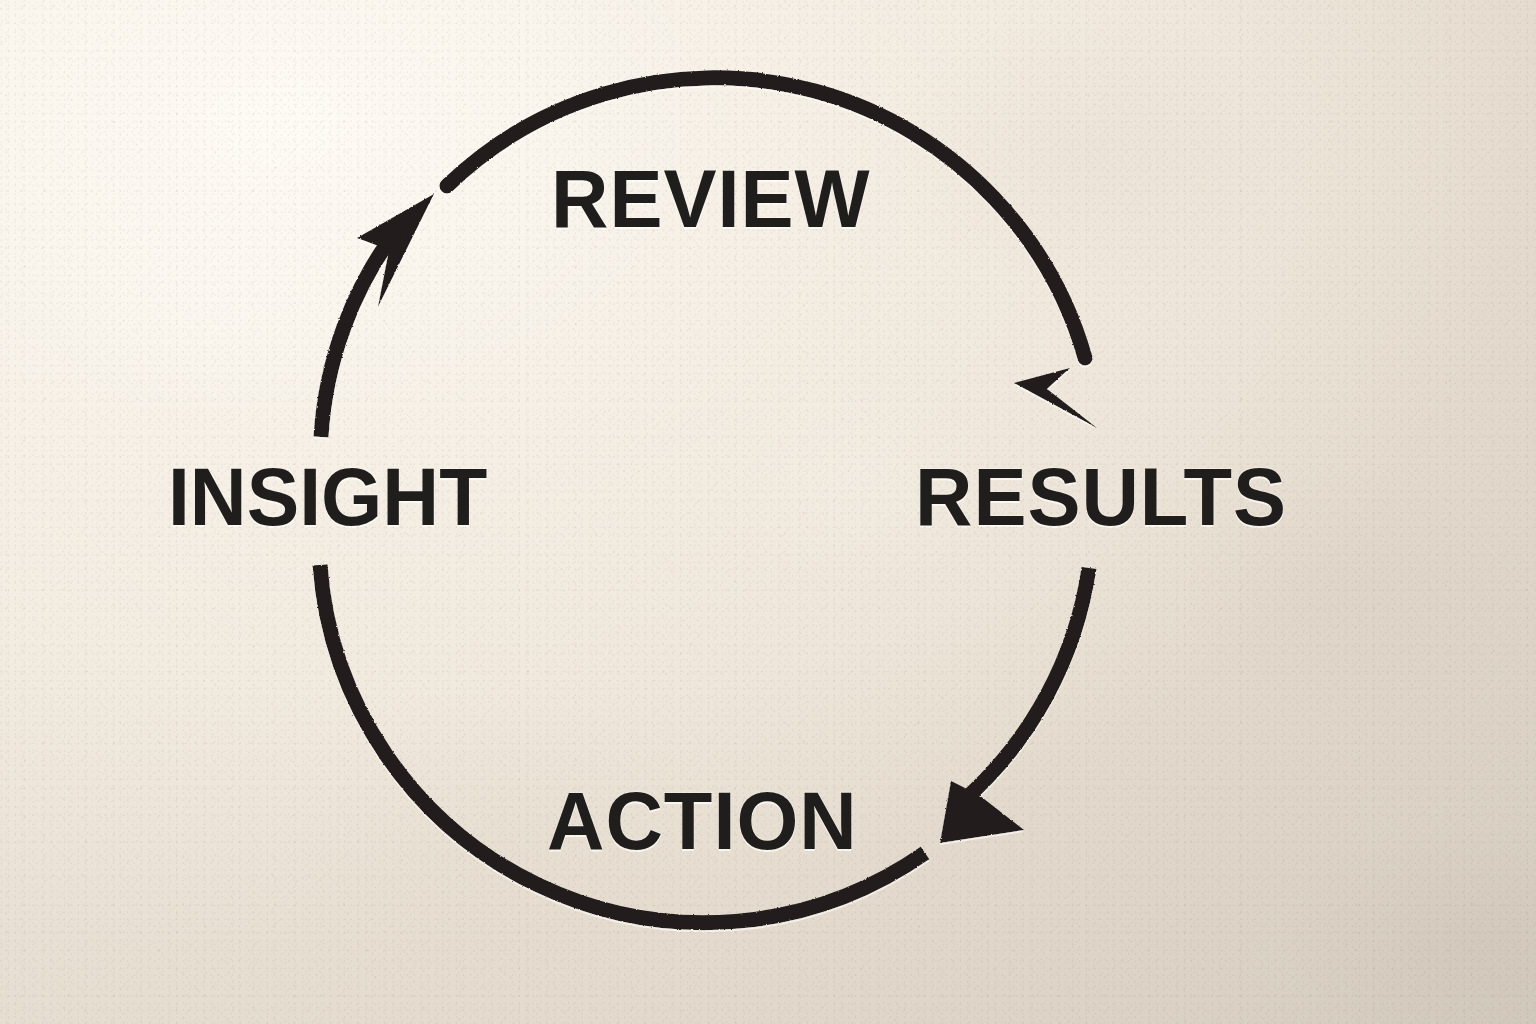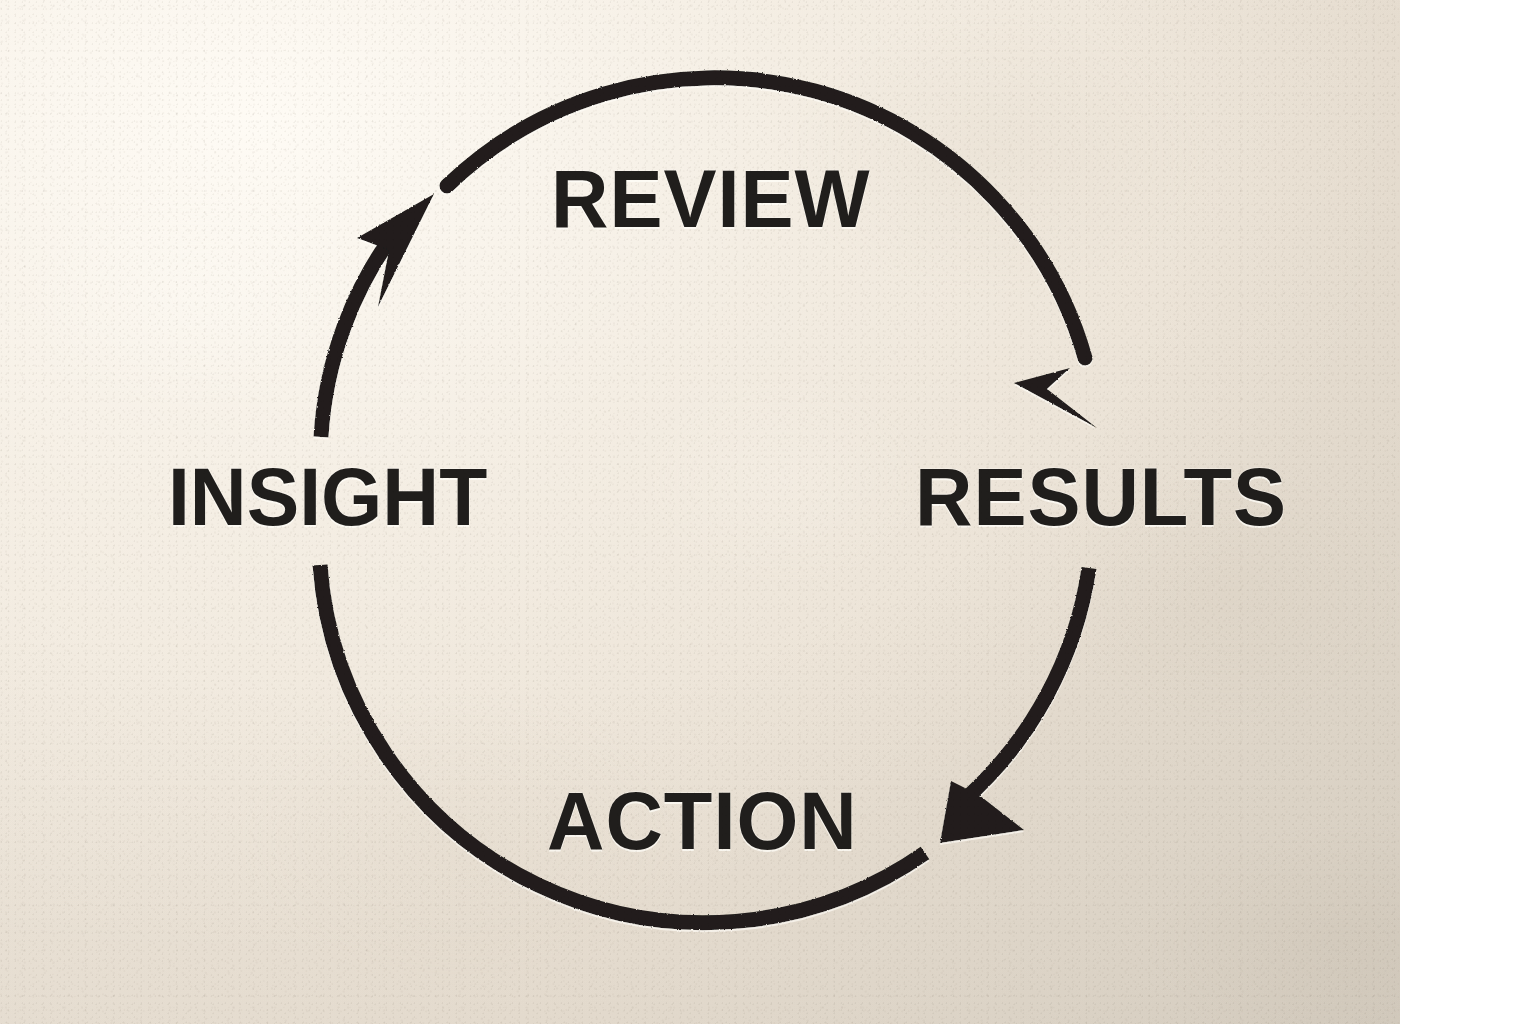--- a/index.html
+++ b/index.html
@@ -7,21 +7,21 @@
     padding: 0;
   }
   body {
     width: 1536px;
     height: 1024px;
     overflow: hidden;
     font-family: "Liberation Sans", sans-serif;
   }
   #canvas {
     position: relative;
-    width: 1400px;
+    width: 1536px;
     height: 1024px;
     background: #f97316;
     overflow: hidden;
   }
   
   .paper-base {
     position: absolute;
     inset: 0;
     background:
       radial-gradient(120% 120% at 18% 12%, rgba(255,252,246,0.95) 0%, rgba(250,245,236,0.55) 32%, rgba(233,224,211,0.0) 68%),

